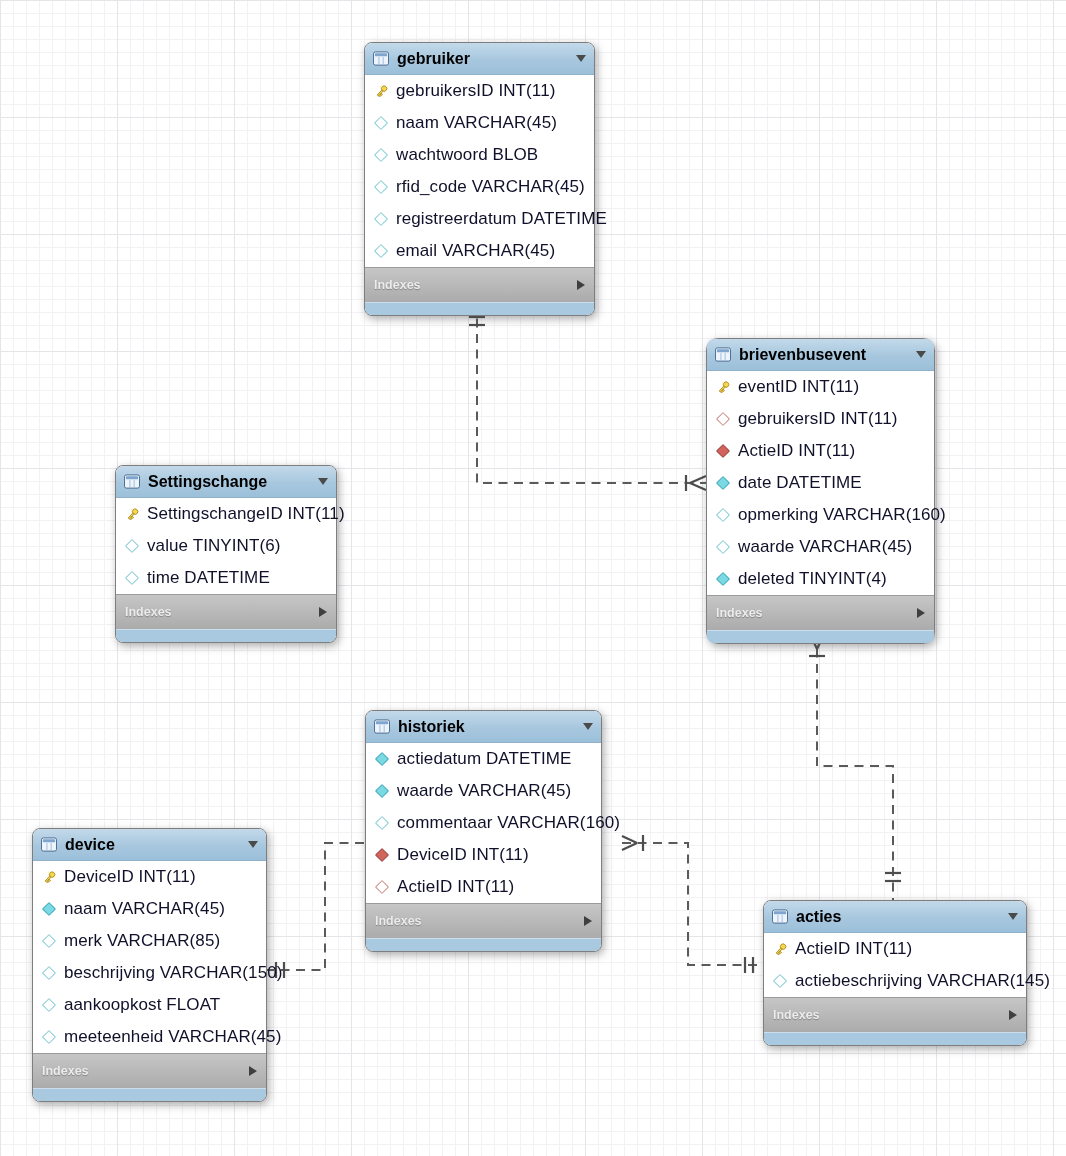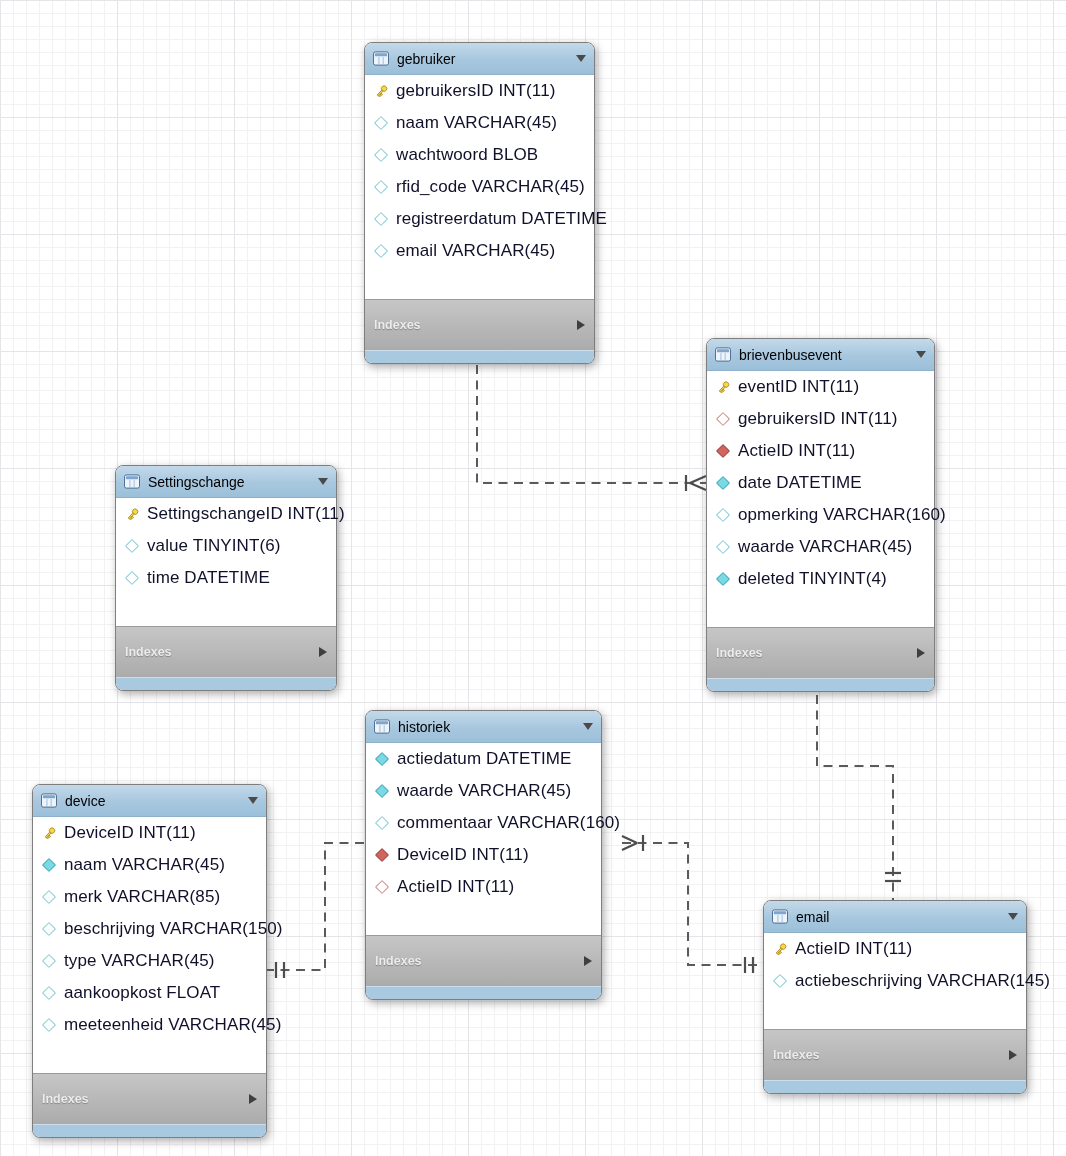--- a/index.html
+++ b/index.html
@@ -21,38 +21,37 @@
   .table-node{
     position:absolute;background:#ffffff;
     border:1px solid #7e7e7e;border-radius:8px;
     box-shadow:2px 3px 8px rgba(70,70,70,.45);
   }
   .tbl-header{
     height:31px;display:flex;align-items:center;gap:8px;padding:0 8px;
     background:linear-gradient(180deg,#c3d9ea 0%,#a7c7de 55%,#9cc0da 100%);
     border-bottom:1px solid #8fb0c9;border-radius:7px 7px 0 0;
   }
-  .tbl-title{font-weight:normal;font-size:14px;color:#000;flex:1;white-space:nowrap;}
+  .tbl-title{font-weight:bold;font-size:16px;color:#000;flex:1;white-space:nowrap;}
   .tri-down{width:0;height:0;border-left:5.5px solid transparent;border-right:5.5px solid transparent;border-top:7.5px solid #4a4a4a;flex:0 0 auto;}
   .tbl-row{
     height:32px;display:flex;align-items:center;gap:7px;padding:0 8px;
     background:#fff;font-size:17px;color:#10102a;white-space:nowrap;
   }
   .col-label{letter-spacing:.1px;}
   .icon-cell{width:16px;height:16px;display:flex;justify-content:center;align-items:center;flex:0 0 auto;}
   .diamond{width:8px;height:8px;transform:rotate(45deg);border-radius:1px;display:block;}
   .d-cyan-f{background:#7bd9e4;border:1.5px solid #3aa9bc;}
   .d-cyan-o{background:#ffffff;border:1.5px solid #85ccd4;}
   .d-red-f{background:#d2645e;border:1.5px solid #9e423e;}
   .d-red-o{background:#ffffff;border:1.5px solid #cd8d88;}
   .tbl-footer{
-    height:26px;display:flex;align-items:center;padding:12px 9px;
+    height:26px;display:flex;align-items:center;padding:4px 9px;
     background:linear-gradient(180deg,#c6c6c6,#ababab);
     border-top:1px solid #9b9b9b;
-    margin-top:32px;
   }
   .footer-label{color:#ececec;font-weight:bold;font-size:12.5px;flex:1;text-shadow:0 1px 1px rgba(110,110,110,.7);}
   .tri-right{width:0;height:0;border-top:5.5px solid transparent;border-bottom:5.5px solid transparent;border-left:8.5px solid #3f3f3f;flex:0 0 auto;}
   .tbl-bottom{height:12px;background:#a9c9e1;border-radius:0 0 7px 7px;border-top:1px solid #ccdeeb;}
 </style>
 </head>
 <body>
 
 <div id="canvas" style="width: 1066px; height: 1156px;">
   <svg id="connections" width="1066" height="1156">
@@ -147,21 +146,21 @@
           <span class="diamond d-cyan-o"></span>
         </span>
         <span class="col-label">email VARCHAR(45)</span>
       </div>
       <div class="tbl-footer">
         <span class="footer-label">Indexes</span>
         <span class="tri-right"></span>
       </div>
       <div class="tbl-bottom"></div>
     </div>
-    <div class="table-node" style="left: 706px; top: 338px; width: 227px;">
+    <div class="table-node" style="left: 706px; top: 338px; width: 227px; border-radius: 12px;">
       <div class="tbl-header">
         <span class="icon-cell">
           <svg width="17" height="15" viewBox="0 0 17 15">
             <rect x="0.5" y="0.5" width="16" height="14" rx="2" fill="#eef4fb" stroke="#44688e"></rect>
             <rect x="2" y="2" width="13" height="3.2" rx="0.5" fill="#7da5ce"></rect>
             <g stroke="#a4bfdc" stroke-width="1.1">
               <line x1="6.3" y1="6" x2="6.3" y2="13.5"></line>
               <line x1="10.8" y1="6" x2="10.8" y2="13.5"></line>
             </g>
           </svg>
@@ -316,21 +315,21 @@
           <span class="diamond d-red-o"></span>
         </span>
         <span class="col-label">ActieID INT(11)</span>
       </div>
       <div class="tbl-footer">
         <span class="footer-label">Indexes</span>
         <span class="tri-right"></span>
       </div>
       <div class="tbl-bottom"></div>
     </div>
-    <div class="table-node" style="left: 32px; top: 784px; width: 233px;">
+    <div class="table-node" style="left: 32px; top: 828px; width: 233px;">
       <div class="tbl-header">
         <span class="icon-cell">
           <svg width="17" height="15" viewBox="0 0 17 15">
             <rect x="0.5" y="0.5" width="16" height="14" rx="2" fill="#eef4fb" stroke="#44688e"></rect>
             <rect x="2" y="2" width="13" height="3.2" rx="0.5" fill="#7da5ce"></rect>
             <g stroke="#a4bfdc" stroke-width="1.1">
               <line x1="6.3" y1="6" x2="6.3" y2="13.5"></line>
               <line x1="10.8" y1="6" x2="10.8" y2="13.5"></line>
             </g>
           </svg>
@@ -367,26 +366,20 @@
       <div class="tbl-row">
         <span class="icon-cell">
           <span class="diamond d-cyan-o"></span>
         </span>
         <span class="col-label">beschrijving VARCHAR(150)</span>
       </div>
       <div class="tbl-row">
         <span class="icon-cell">
           <span class="diamond d-cyan-o"></span>
         </span>
-        <span class="col-label">type VARCHAR(45)</span>
-      </div>
-      <div class="tbl-row">
-        <span class="icon-cell">
-          <span class="diamond d-cyan-o"></span>
-        </span>
         <span class="col-label">aankoopkost FLOAT</span>
       </div>
       <div class="tbl-row">
         <span class="icon-cell">
           <span class="diamond d-cyan-o"></span>
         </span>
         <span class="col-label">meeteenheid VARCHAR(45)</span>
       </div>
       <div class="tbl-footer">
         <span class="footer-label">Indexes</span>
@@ -399,21 +392,21 @@
         <span class="icon-cell">
           <svg width="17" height="15" viewBox="0 0 17 15">
             <rect x="0.5" y="0.5" width="16" height="14" rx="2" fill="#eef4fb" stroke="#44688e"></rect>
             <rect x="2" y="2" width="13" height="3.2" rx="0.5" fill="#7da5ce"></rect>
             <g stroke="#a4bfdc" stroke-width="1.1">
               <line x1="6.3" y1="6" x2="6.3" y2="13.5"></line>
               <line x1="10.8" y1="6" x2="10.8" y2="13.5"></line>
             </g>
           </svg>
         </span>
-        <span class="tbl-title">email</span>
+        <span class="tbl-title">acties</span>
         <span class="tri-down"></span>
       </div>
       <div class="tbl-row">
         <span class="icon-cell">
           <svg width="15" height="15" viewBox="0 0 15 15">
             <g transform="rotate(42 7.5 7.5)" fill="#f5d94d" stroke="#b3912a" stroke-width="0.9">
               <circle cx="7.5" cy="3.6" r="2.7"></circle>
               <rect x="6.7" y="6" width="1.7" height="7"></rect>
               <rect x="8.2" y="9" width="2.1" height="1.3"></rect>
               <rect x="8.2" y="11.2" width="1.6" height="1.2"></rect>

